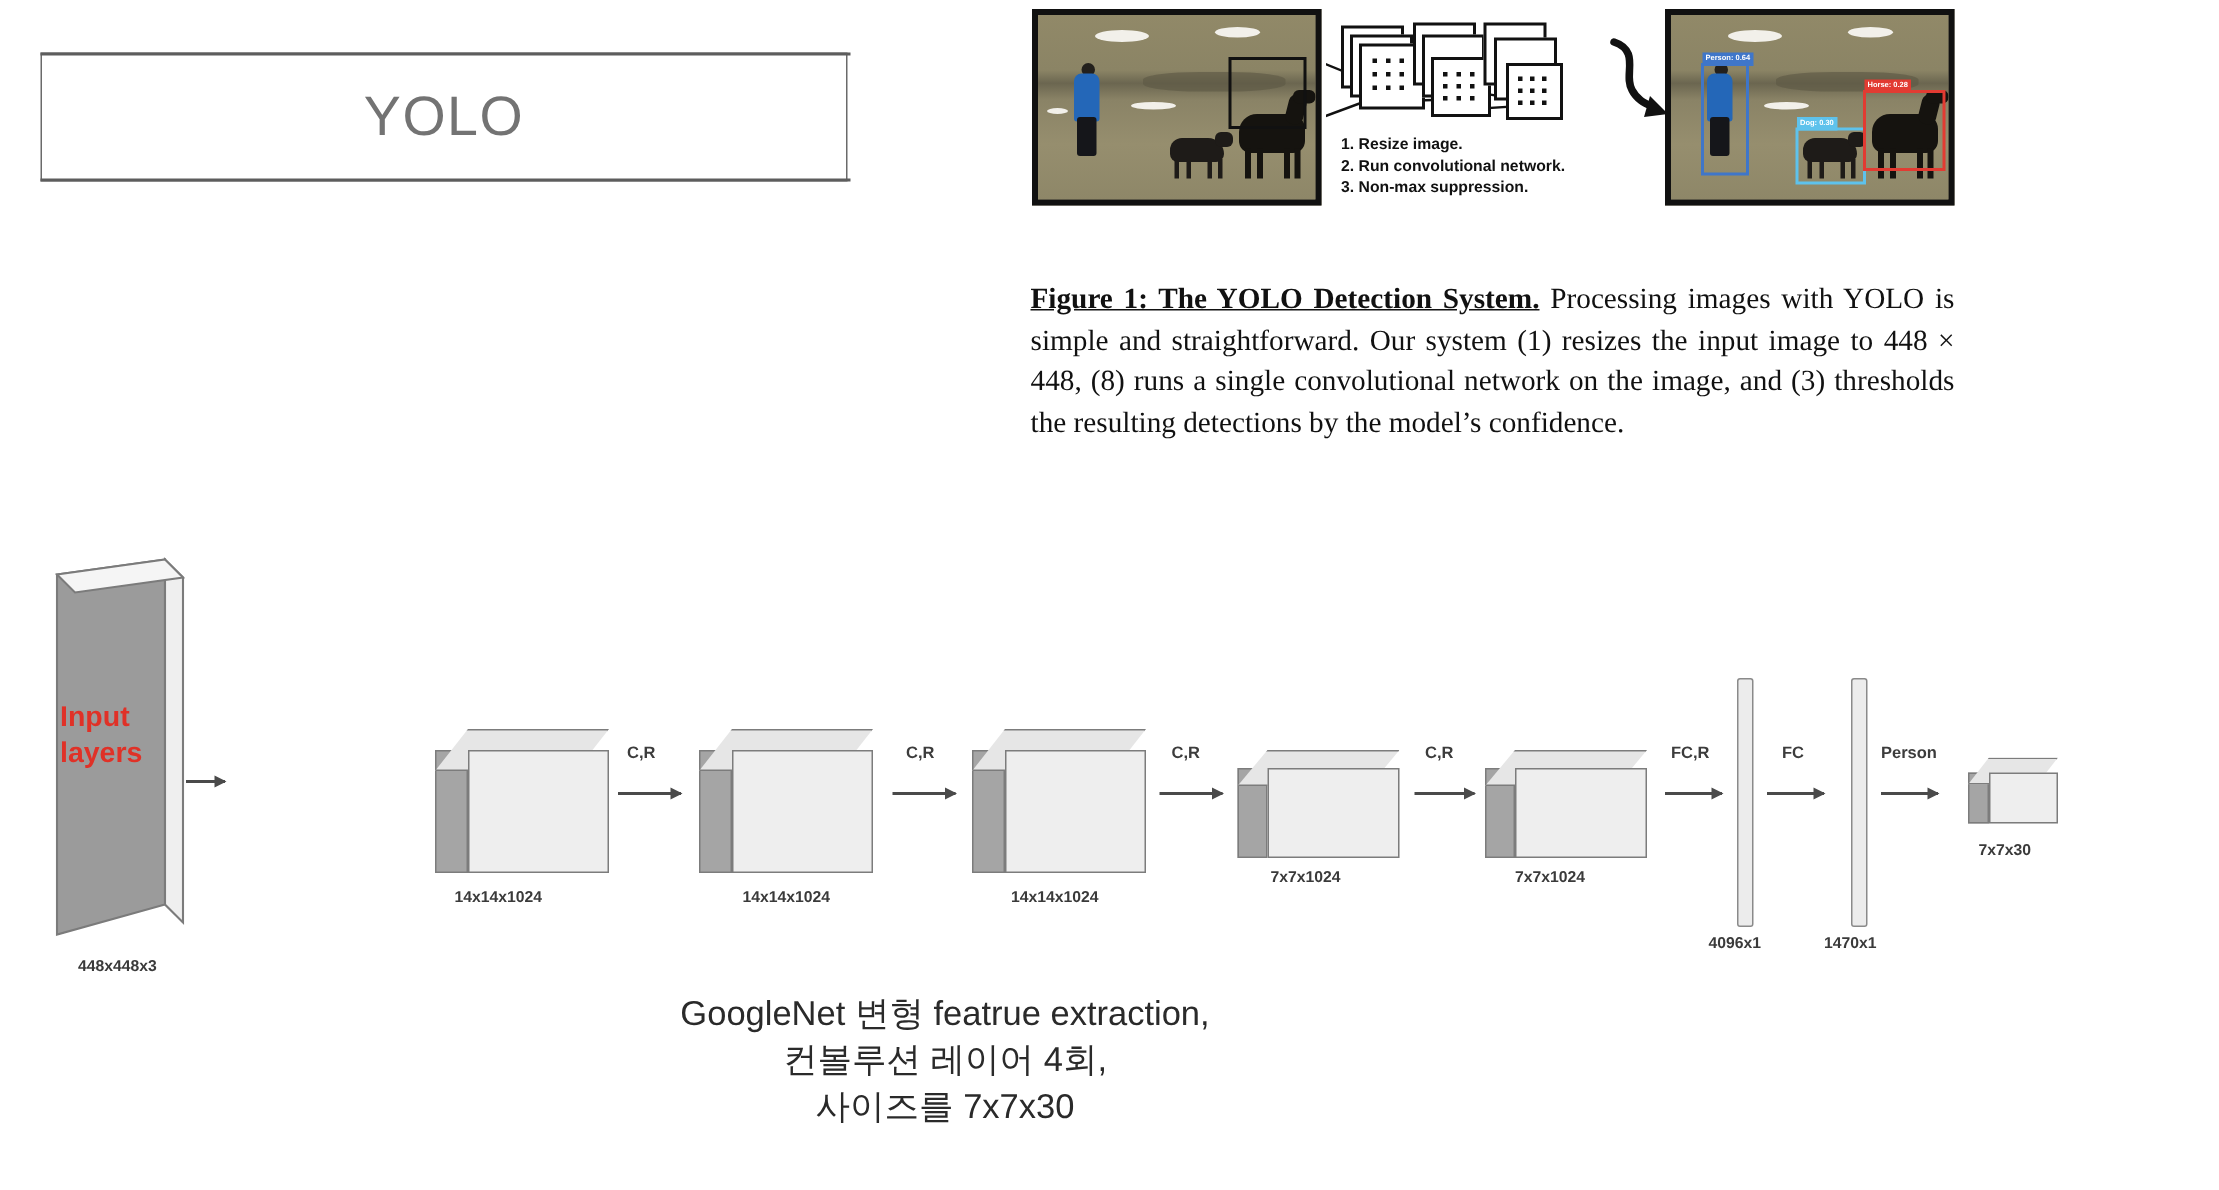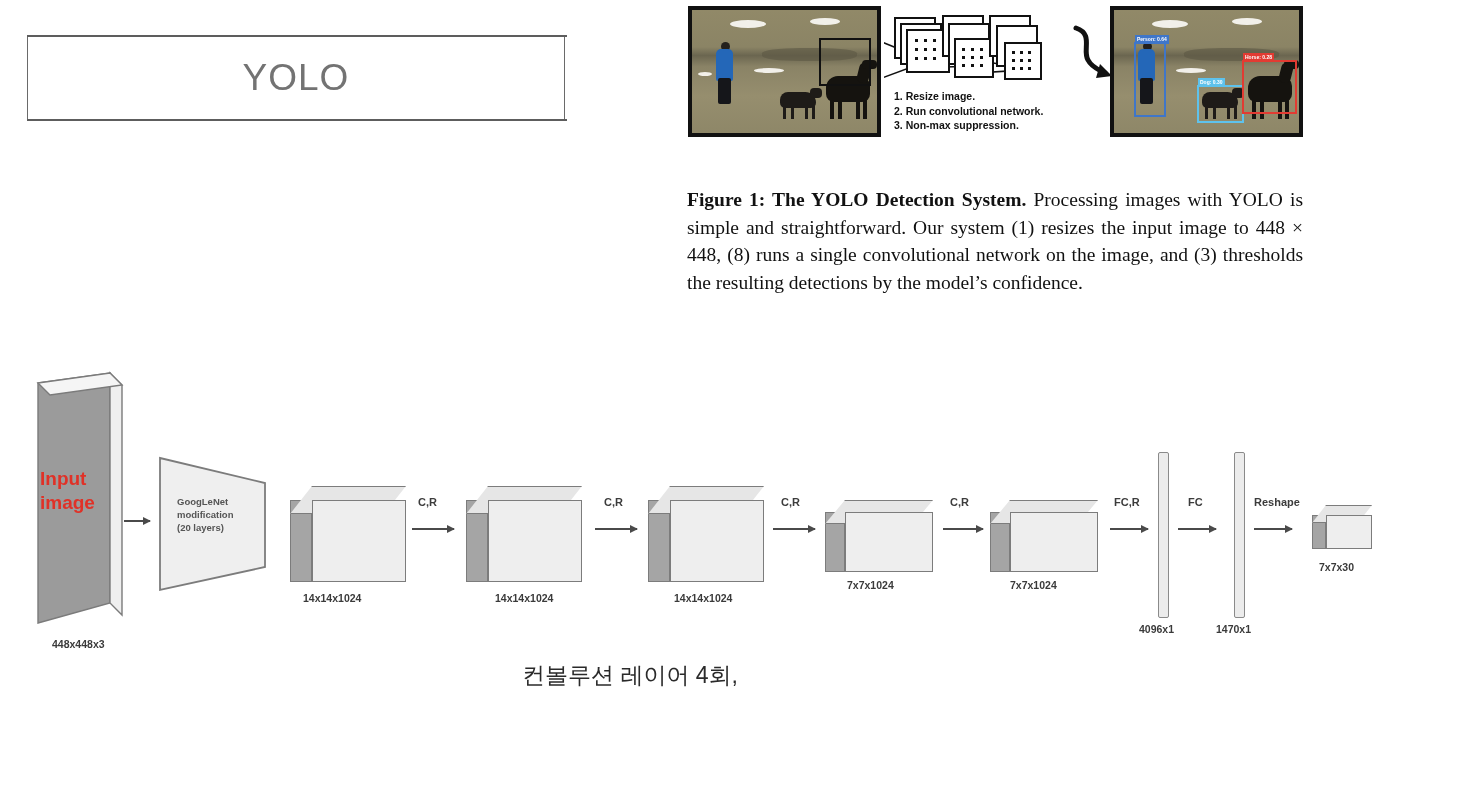--- a/index.html
+++ b/index.html
@@ -73,21 +73,21 @@
     font-size:10.5px;font-weight:bold;line-height:14.5px;color:#111;
   }
   #curve-arrow{position:absolute;left:188px;top:18px;}
 
   
   #caption{
     position:absolute;left:687px;top:186px;width:616px;
     font-family:"Liberation Serif","DejaVu Serif",serif;
     font-size:19.5px;line-height:27.5px;color:#111;text-align:justify;
   }
-  #caption b{font-weight:bold;}
+  #caption b{font-weight:bold;text-decoration:underline;}
 
   
   #inference-title{
     position:absolute;left:676px;top:369px;font-size:35px;color:#1d1d1d;
   }
 
   
   #diagram{position:absolute;left:0;top:360px;width:1479px;height:290px;}
 
   
@@ -300,36 +300,26 @@
 
     <div id="input-slab">
       <svg width="95" height="255" style="position:absolute;left:0;top:0;">
         <polygon points="2,12 74,2 74,232 2,252" fill="#9b9b9b" stroke="#7b7b7b" stroke-width="1.4"></polygon>
         <polygon points="74,2 86,14 86,244 74,232" fill="#efefef" stroke="#7b7b7b" stroke-width="1.4"></polygon>
         <polygon points="2,12 74,2 86,14 14,24" fill="#f5f5f5" stroke="#7b7b7b" stroke-width="1.4"></polygon>
       </svg>
     </div>
     <div id="input-label">
       <div>Input</div>
-      <div>image</div>
+      <div>layers</div>
     </div>
     <div id="input-dim">448x448x3</div>
 
     <div class="arrow" style="left:124px;top:160px;width:26px;"></div>
 
-    <div id="trapezoid">
-      <svg width="112" height="138" style="position:absolute;left:0;top:0;">
-        <polygon points="3,3 108,28 108,112 3,135" fill="#efefef" stroke="#7c7c7c" stroke-width="1.8"></polygon>
-      </svg>
-      <div id="trap-label">
-        <div>GoogLeNet</div>
-        <div>modification</div>
-        <div>(20 layers)</div>
-      </div>
-    </div>
 
     <div class="cube" style="left:290px;top:126px;width:116px;height:96px;">
       <div class="side" style="left:0;top:14px;width:22px;height:82px;"></div>
       <div class="top" style="left:0;top:0;width:116px;height:28px;clip-path:polygon(0 100%,22px 0,116px 0,94px 100%);"></div>
       <div class="front" style="left:22px;top:14px;width:94px;height:82px;"></div>
     </div>
     <div class="cube-label" style="left:303px;top:232px;">14x14x1024</div>
 
     <div class="op-label" style="left:418px;top:136px;">C,R</div>
     <div class="arrow" style="left:412px;top:168px;width:42px;"></div>
@@ -376,28 +366,30 @@
 
     <div class="bar" style="left:1158px;top:92px;width:11px;height:166px;"></div>
     <div class="bar-label" style="left:1139px;top:263px;">4096x1</div>
 
     <div class="op-label" style="left:1188px;top:136px;">FC</div>
     <div class="arrow" style="left:1178px;top:168px;width:38px;"></div>
 
     <div class="bar" style="left:1234px;top:92px;width:11px;height:166px;"></div>
     <div class="bar-label" style="left:1216px;top:263px;">1470x1</div>
 
-    <div class="op-label" style="left:1254px;top:136px;">Reshape</div>
+    <div class="op-label" style="left:1254px;top:136px;">Person</div>
     <div class="arrow" style="left:1254px;top:168px;width:38px;"></div>
 
     <div class="cube" style="left:1312px;top:145px;width:60px;height:44px;">
       <div class="side" style="left:0;top:10px;width:14px;height:34px;"></div>
       <div class="top" style="left:0;top:0;width:60px;height:18px;clip-path:polygon(0 100%,14px 0,60px 0,46px 100%);"></div>
       <div class="front" style="left:14px;top:10px;width:46px;height:34px;"></div>
     </div>
     <div class="cube-label" style="left:1319px;top:201px;">7x7x30</div>
   </div>
 
   <div id="korean-note">
+    <div>GoogleNet 변형 featrue extraction,</div>
     <div>컨볼루션 레이어 4회,</div>
+    <div>사이즈를 7x7x30</div>
   </div>
 
 </div>
 
 </body></html>

